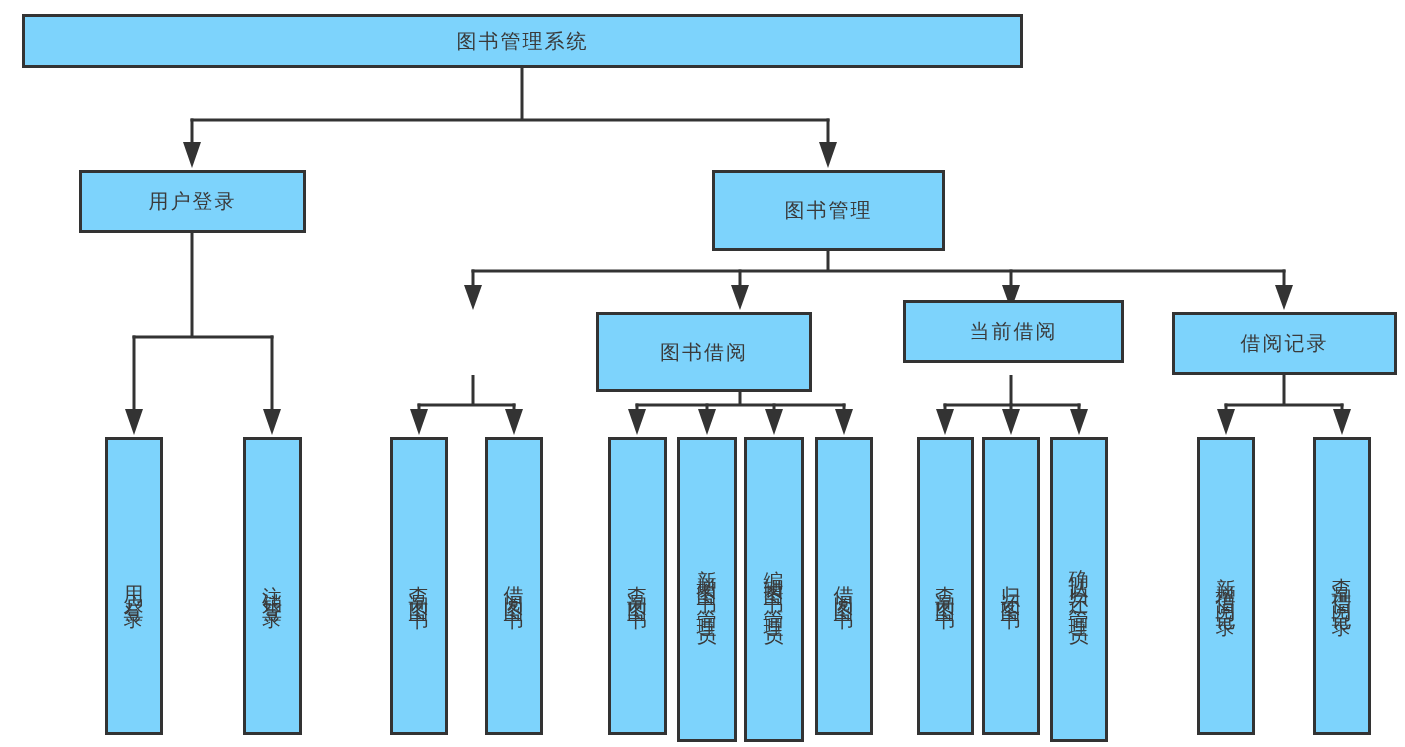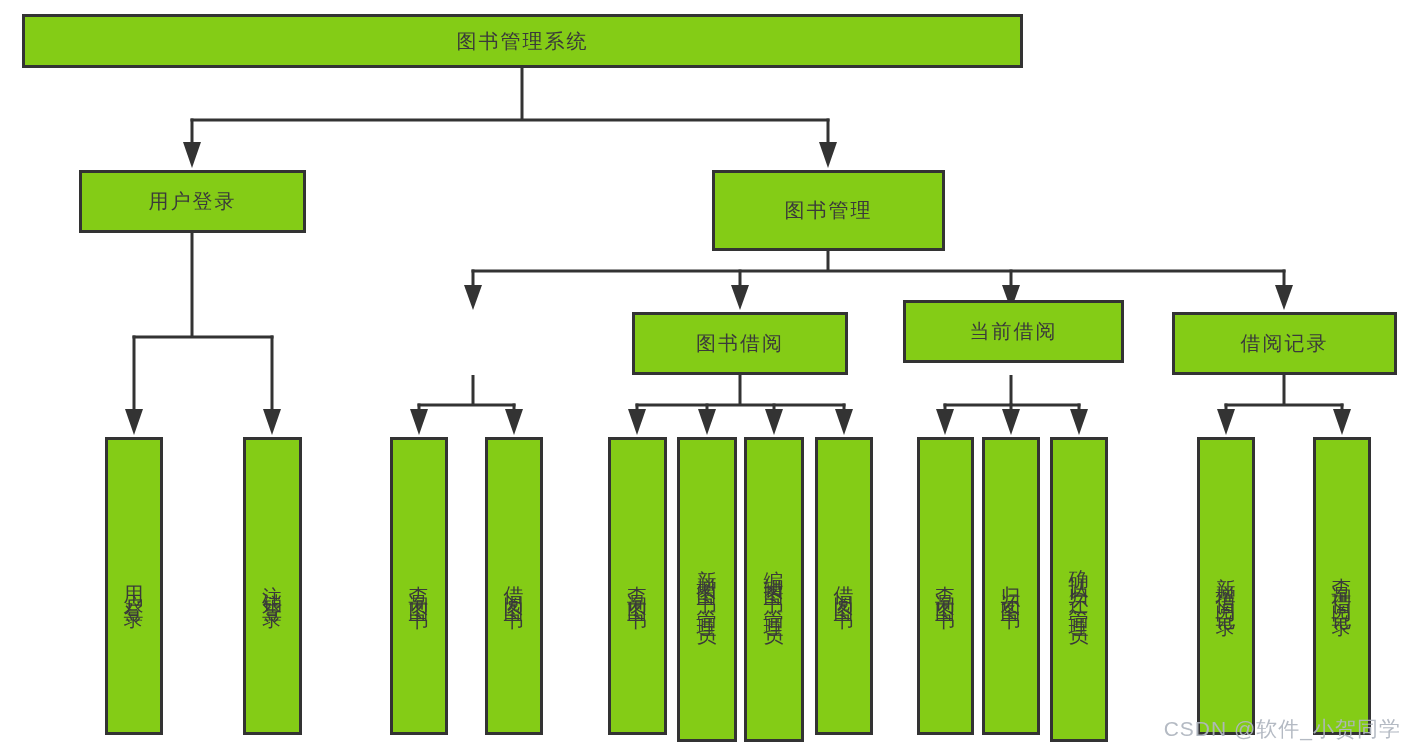--- a/index.html
+++ b/index.html
@@ -18,21 +18,21 @@
   svg.wires {
     position: absolute;
     left: 0; top: 0;
     width: 1405px;
     height: 747px;
   }
   .box {
     position: absolute;
     box-sizing: border-box;
     border: 3px solid #333333;
-    background: #84cc16;
+    background: #7dd3fc;
     display: flex;
     align-items: center;
     justify-content: center;
     color: #3a3a3a;
     text-align: center;
   }
   .box.h span {
     font-size: 20px;
     letter-spacing: 2px;
     white-space: nowrap;
@@ -133,21 +133,21 @@
     <span>图书管理系统</span>
   </div>
 
   <div class="box h" style="left:79px;top:170px;width:227px;height:63px">
     <span>用户登录</span>
   </div>
   <div class="box h" style="left:712px;top:170px;width:233px;height:81px">
     <span>图书管理</span>
   </div>
 
-  <div class="box h" style="left:632px;top:312px;width:216px;height:63px">
+  <div class="box h" style="left:596px;top:312px;width:216px;height:80px">
     <span>图书借阅</span>
   </div>
   <div class="box h" style="left:903px;top:300px;width:221px;height:63px">
     <span>当前借阅</span>
   </div>
   <div class="box h" style="left:1172px;top:312px;width:225px;height:63px">
     <span>借阅记录</span>
   </div>
 
   <div class="box v" style="left:105px;top:437px;width:58px;height:298px">
@@ -187,15 +187,14 @@
     <span>确认归还（管理员）</span>
   </div>
 
   <div class="box v" style="left:1197px;top:437px;width:58px;height:298px">
     <span>新增借阅记录</span>
   </div>
   <div class="box v" style="left:1313px;top:437px;width:58px;height:298px">
     <span>查询借阅记录</span>
   </div>
 
-  <div class="watermark">CSDN @软件_小贺同学</div>
 
 </div>
 
 </body></html>

